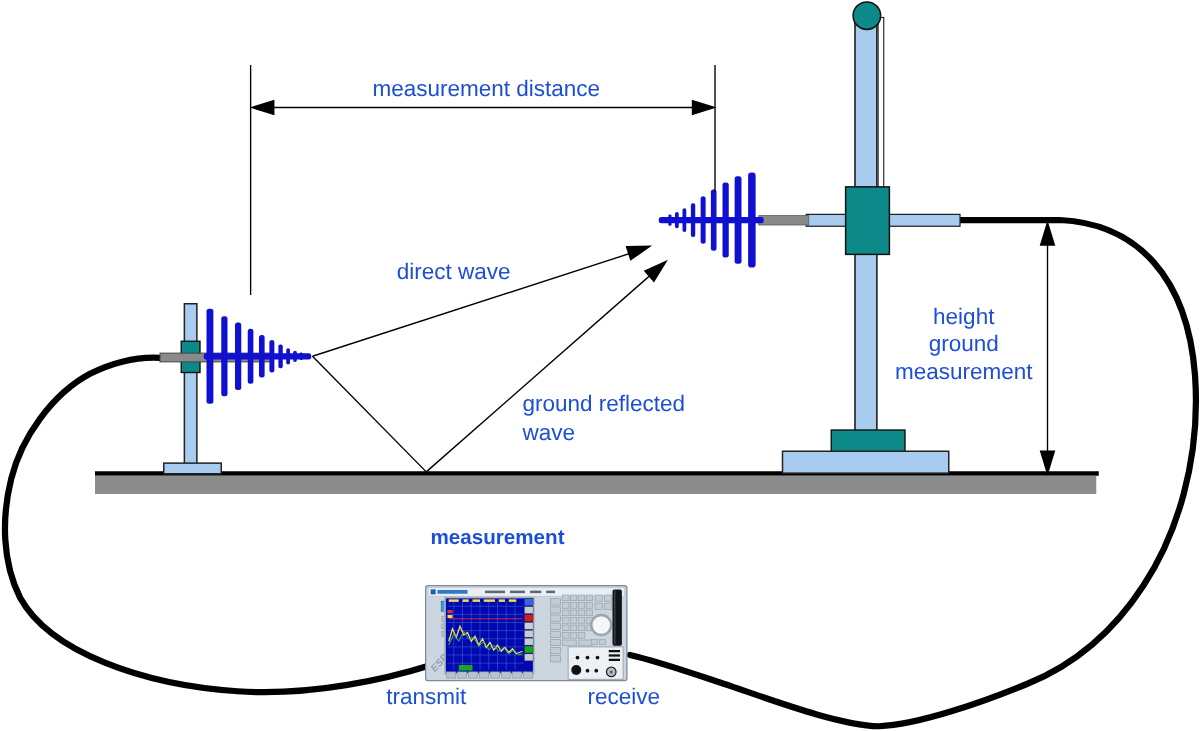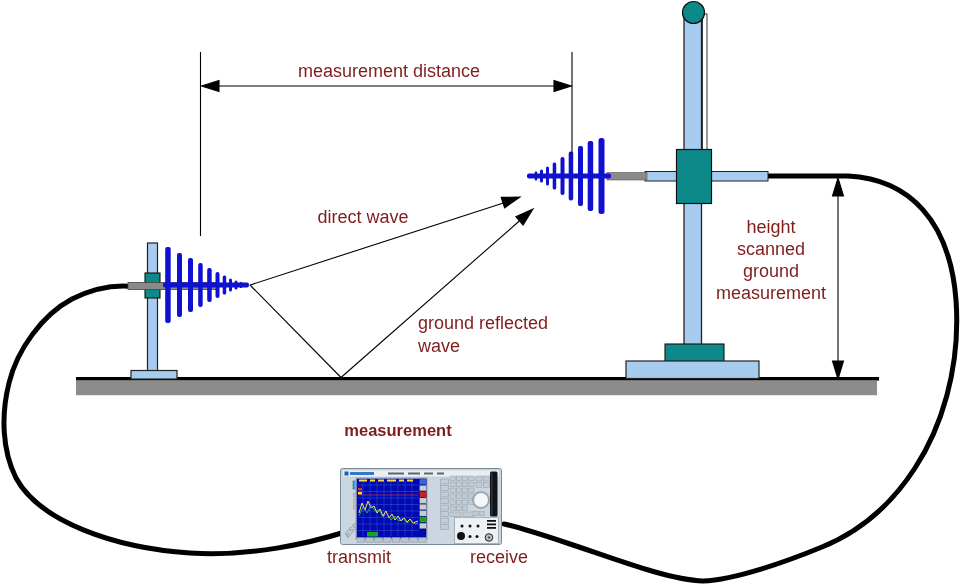--- a/index.html
+++ b/index.html
@@ -1,21 +1,21 @@
 <!DOCTYPE html>
 <html><head>
 <meta charset="utf-8">
 <style>
   html,body{margin:0;padding:0;background:#fff;}
   .canvas{
     position:relative;width:962px;height:585px;background:#fff;overflow:hidden;
     font-family:"Liberation Sans", sans-serif;color:#000;
   }
   .canvas svg{position:absolute;left:0;top:0;}
-  .lbl{position:absolute;color:#7f1d1d;font-size:18px;line-height:22px;white-space:nowrap;}
+  .lbl{position:absolute;color:#1d4ed8;font-size:18px;line-height:22px;white-space:nowrap;}
   .lbl.center{text-align:center;}
   .lbl .line{display:block;}
   .bold{font-weight:bold;}
 </style>
 </head>
 <body>
 
 <div class="canvas">
 
   <svg width="962" height="585" viewBox="0 0 962 585">
@@ -227,28 +227,27 @@
 
   <div class="lbl center" style="left:239px;top:60px;width:300px;">measurement distance</div>
 
   <div class="lbl center" style="left:288px;top:206px;width:150px;">direct wave</div>
 
   <div class="lbl" style="left:418px;top:312px;line-height:23px;">
     <span class="line">ground reflected</span>
     <span class="line">wave</span>
   </div>
 
-  <div class="lbl center" style="left:696px;top:216px;width:150px;line-height:22px;">
+  <div class="lbl center" style="left:696px;top:242px;width:150px;line-height:22px;">
     <span class="line">height</span>
-    <span class="line">scanned</span>
     <span class="line">ground</span>
     <span class="line">measurement</span>
   </div>
 
   <div class="lbl center bold" style="left:298px;top:421px;width:200px;font-size:16.5px;line-height:19px;">
     <span class="line">measurement</span>
   </div>
 
-  <div class="lbl center" style="left:299px;top:546px;width:120px;">transmit</div>
+  <div class="lbl center" style="left:281px;top:546px;width:120px;">transmit</div>
 
   <div class="lbl center" style="left:439px;top:546px;width:120px;">receive</div>
 
 </div>
 
 </body></html>

